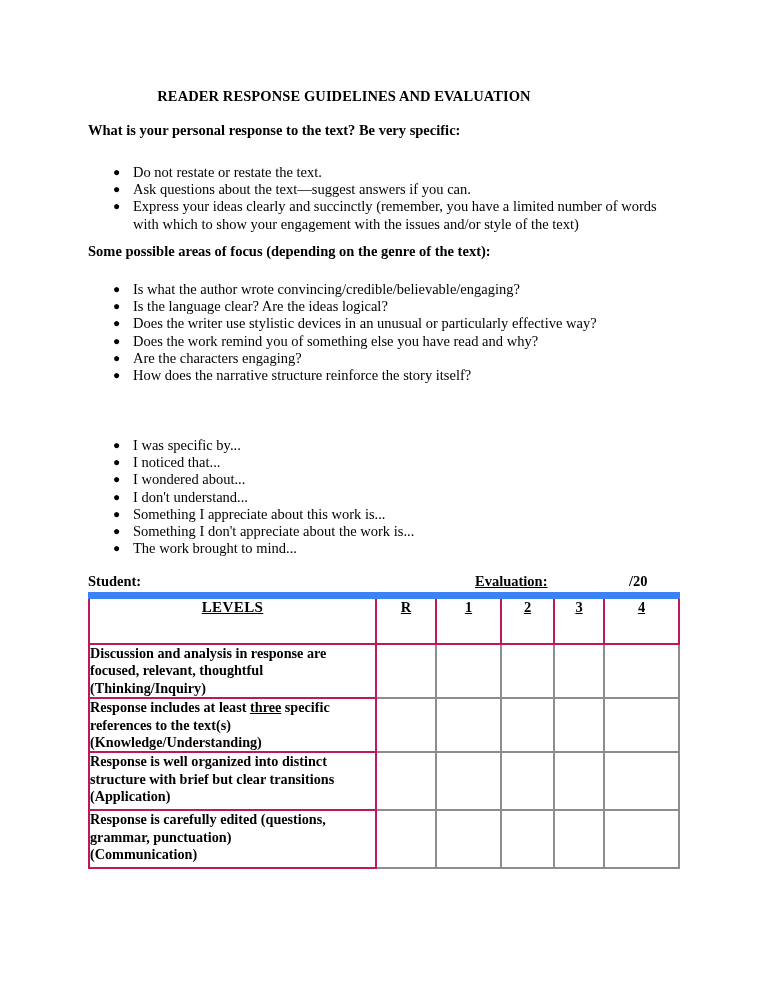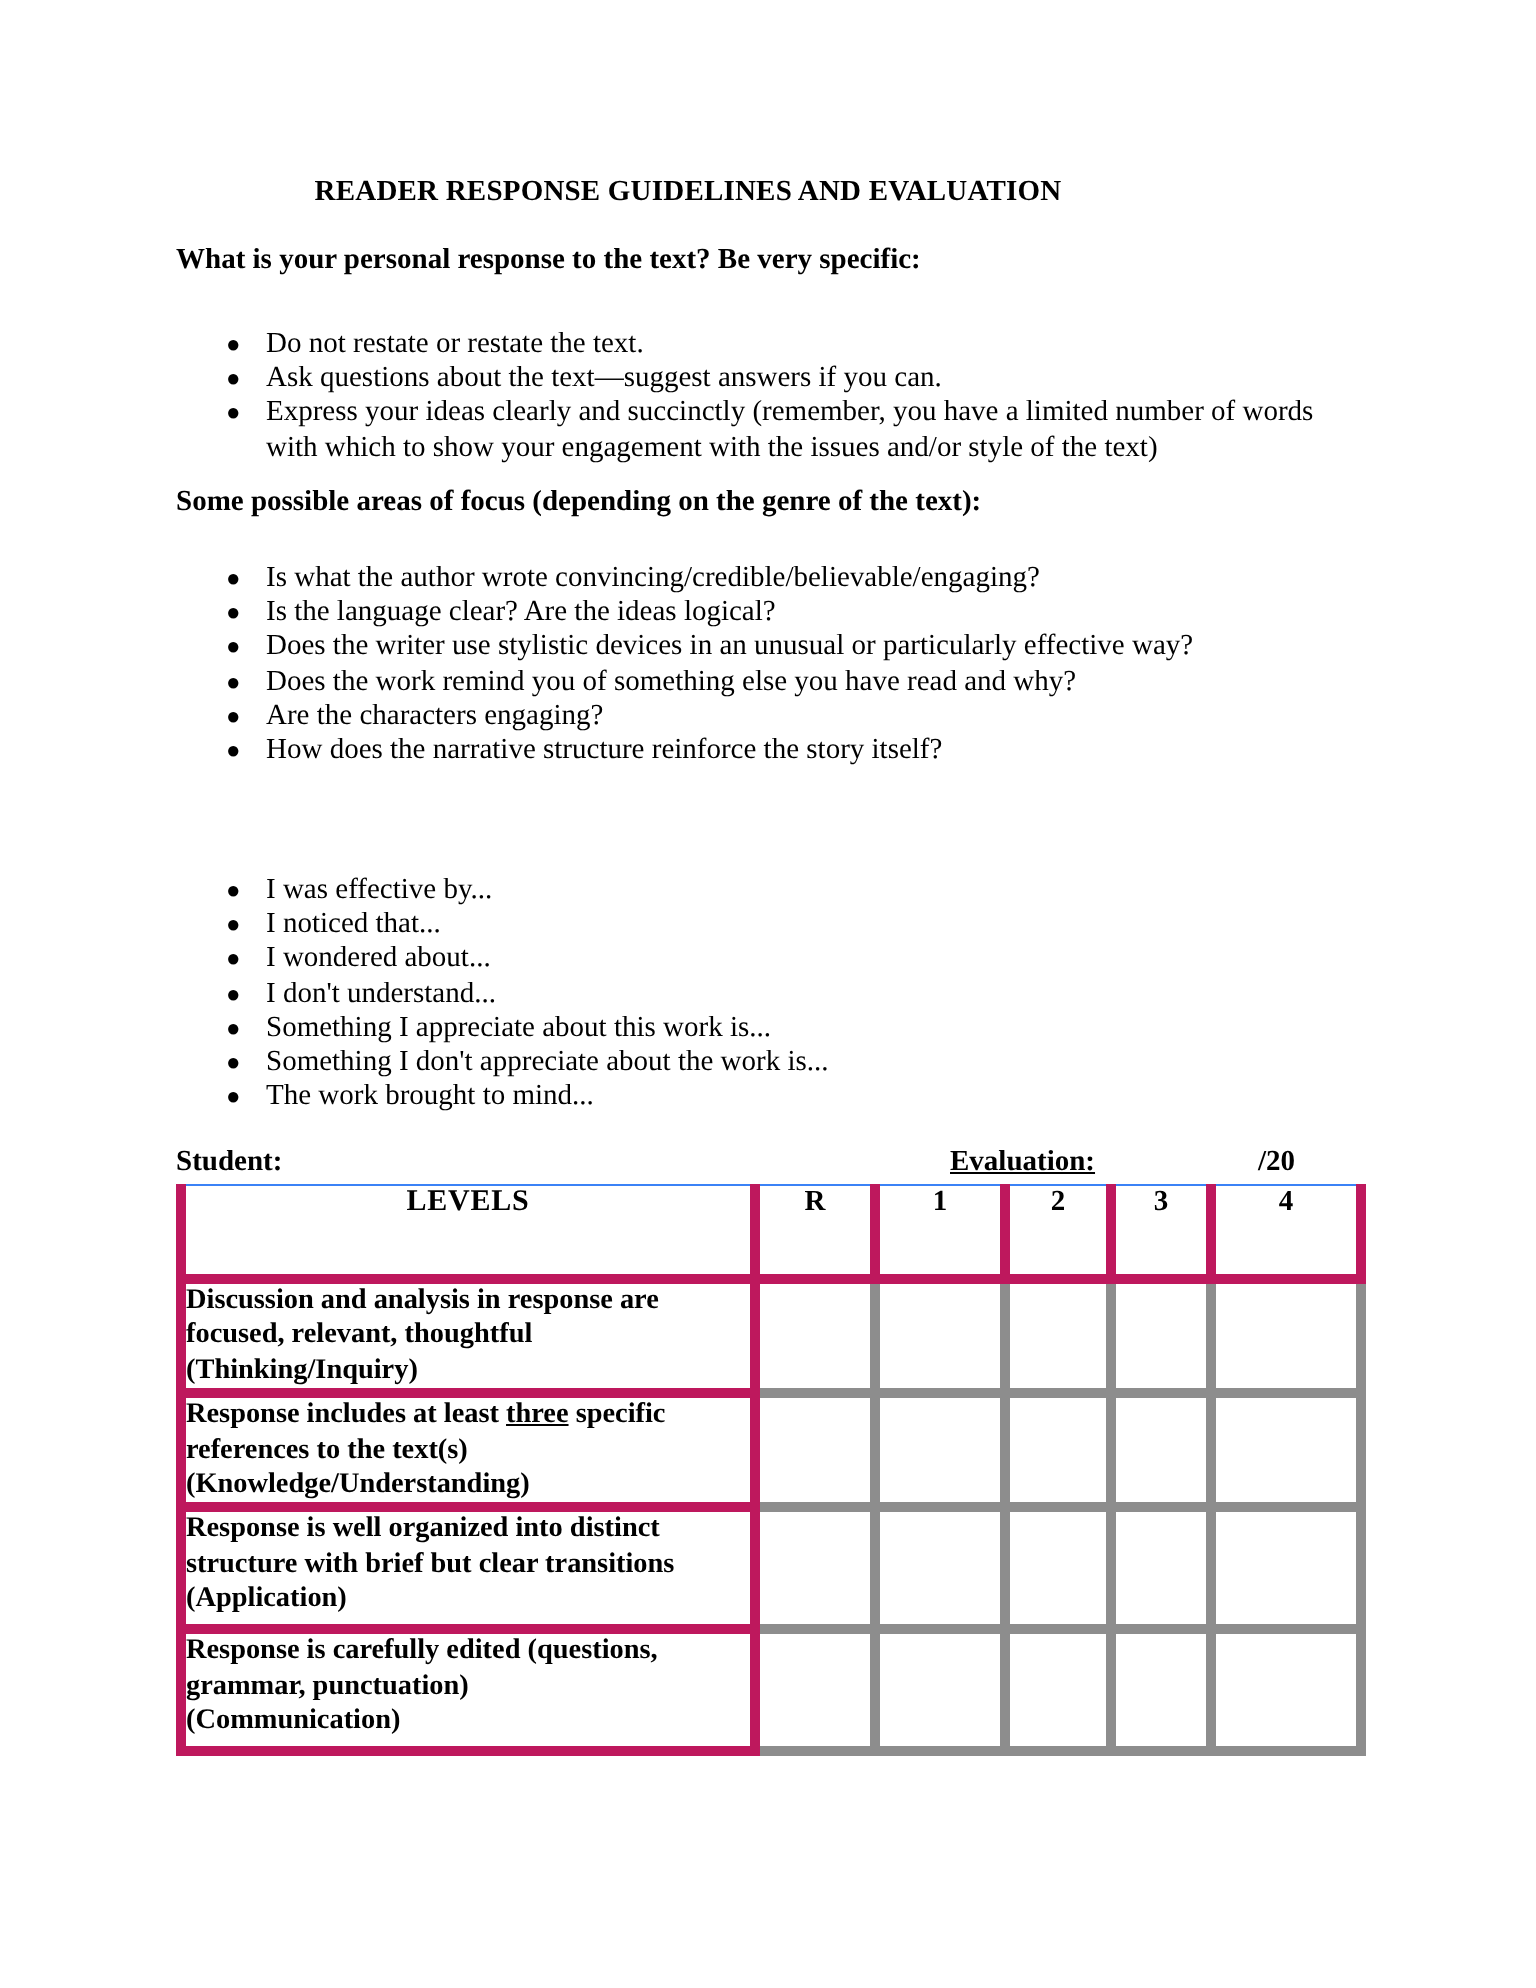--- a/index.html
+++ b/index.html
@@ -118,26 +118,26 @@
     width: 590px;
   }
   table.eval-table {
     border-collapse: collapse;
     width: 590px;
     table-layout: fixed;
     font-size: 14px;
   }
   table.eval-table td,
   table.eval-table th {
-    border: 5px solid #be185d;
+    border: 2px solid #be185d;
     padding: 0;
     vertical-align: top;
     background: #ffffff;
   }
-  table.eval-table .outer-top { border-top: 1px solid #3b82f6; }
+  table.eval-table .outer-top { border-top: 7px solid #3b82f6; text-decoration: underline; }
 
   
   col.col-levels { width: 287px; }
   col.col-r      { width: 60px; }
   col.col-1      { width: 65px; }
   col.col-2      { width: 53px; }
   col.col-3      { width: 50px; }
   col.col-4      { width: 75px; }
 
   
@@ -225,21 +225,21 @@
     <div class="bullet-item">
       <span class="bullet-dot">●</span>
       <span class="bullet-text">How does the narrative structure reinforce the story itself?</span>
     </div>
   </div>
 
 
   <div class="bullet-list" id="list-begin">
     <div class="bullet-item">
       <span class="bullet-dot">●</span>
-      <span class="bullet-text">I was effective by...</span>
+      <span class="bullet-text">I was specific by...</span>
     </div>
     <div class="bullet-item">
       <span class="bullet-dot">●</span>
       <span class="bullet-text">I noticed that...</span>
     </div>
     <div class="bullet-item">
       <span class="bullet-dot">●</span>
       <span class="bullet-text">I wondered about...</span>
     </div>
     <div class="bullet-item">

